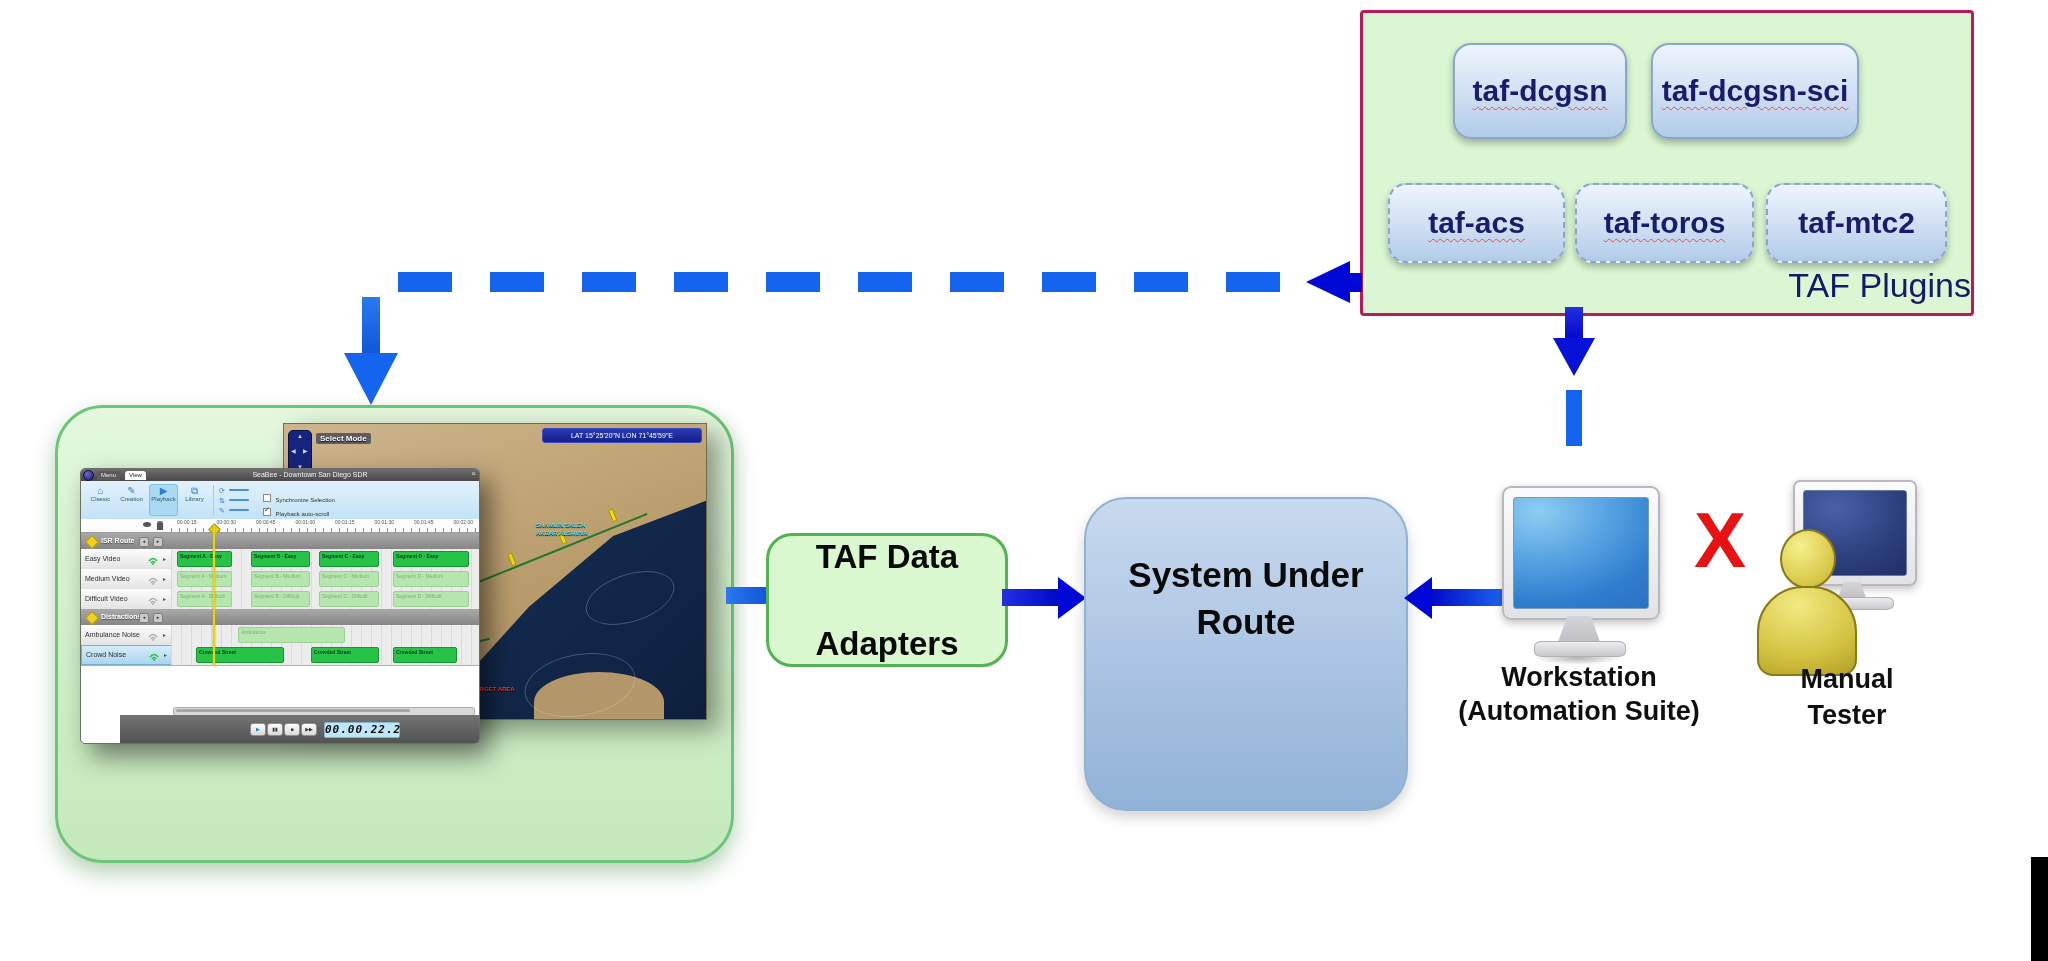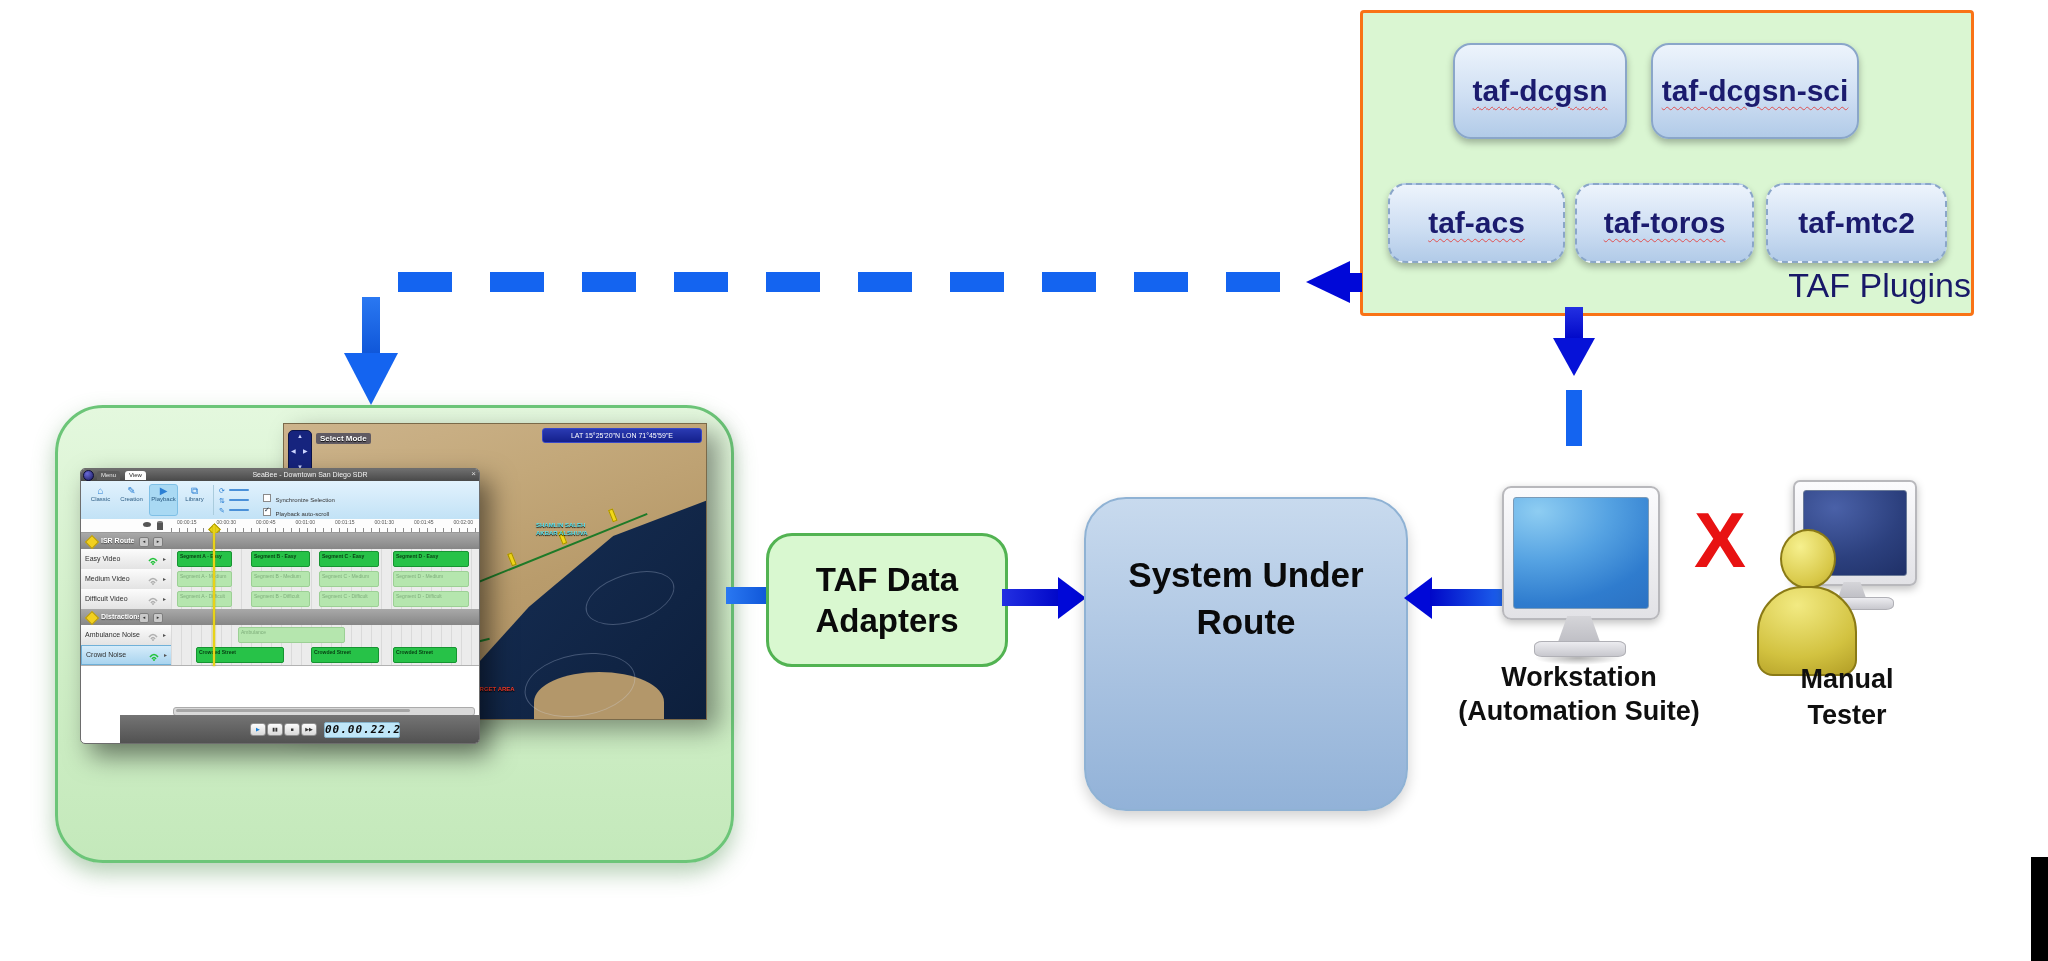--- a/index.html
+++ b/index.html
@@ -1,32 +1,32 @@
 <!DOCTYPE html>
 <html><head>
 <meta charset="utf-8">
 <style>
   html,body{margin:0;padding:0;background:#fff;}
   .stage{position:relative;width:2048px;height:961px;background:#ffffff;overflow:hidden;
          font-family:"Liberation Sans",sans-serif;}
   .abs{position:absolute;}
   
-  .plugins-box{background:#daf6d2;border:3px solid #f97316;border-radius:4px;}
+  .plugins-box{background:#daf6d2;border:3px solid #be185d;border-radius:4px;}
   .chip{background:linear-gradient(180deg,#edf4fc 0%,#cfdff3 55%,#b2cbe8 100%);
         border:2px solid #8aa6c9;border-radius:18px;box-shadow:0 4px 7px rgba(0,0,0,.28);
         display:flex;align-items:center;justify-content:center;
         font-size:30px;font-weight:bold;color:#1b1b6e;}
   .chip.dashed{border-style:dashed;}
   .squig{text-decoration-line:underline;text-decoration-style:wavy;text-decoration-color:#e05050;
          text-decoration-thickness:1px;text-underline-offset:5px;}
   .plugins-title{font-size:34px;color:#181868;text-align:right;}
   .scenario-box{background:linear-gradient(180deg,#e4f8de 0%,#cfeec6 60%,#c4e9bb 100%);
         border:3px solid #6cc578;border-radius:48px;box-shadow:0 10px 22px rgba(90,150,90,.45);}
   .adapters-box{background:#d9f8d0;border:3px solid #52b352;border-radius:26px;
-        display:flex;flex-direction:column;align-items:center;justify-content:center;}
+        display:flex;flex-direction:column;align-items:center;justify-content:space-between;}
   .adapters-box div{font-size:33px;font-weight:bold;color:#0a0a0a;line-height:1.25;}
   .sut-box{background:linear-gradient(180deg,#c8daee 0%,#a7c1e0 60%,#92b2d8 100%);
         border:2px solid #8fb2d4;border-radius:42px;box-shadow:0 6px 14px rgba(0,0,0,.18);}
   .sut-text{width:100%;text-align:center;font-size:35px;font-weight:bold;color:#0a0a0a;line-height:1.35;}
   .big-label{font-weight:bold;color:#0f0f0f;text-align:center;}
   
   .dash-h{background:repeating-linear-gradient(90deg,#1464f0 0 54px,transparent 54px 92px);}
   .shaft-blue{background:linear-gradient(90deg,#2a78f2,#0f56d8);}
   .shaft-blue-v{background:linear-gradient(180deg,#2a78f2,#0f56d8);}
   .shaft-navy{background:linear-gradient(180deg,#2330e2,#0007c8);}

